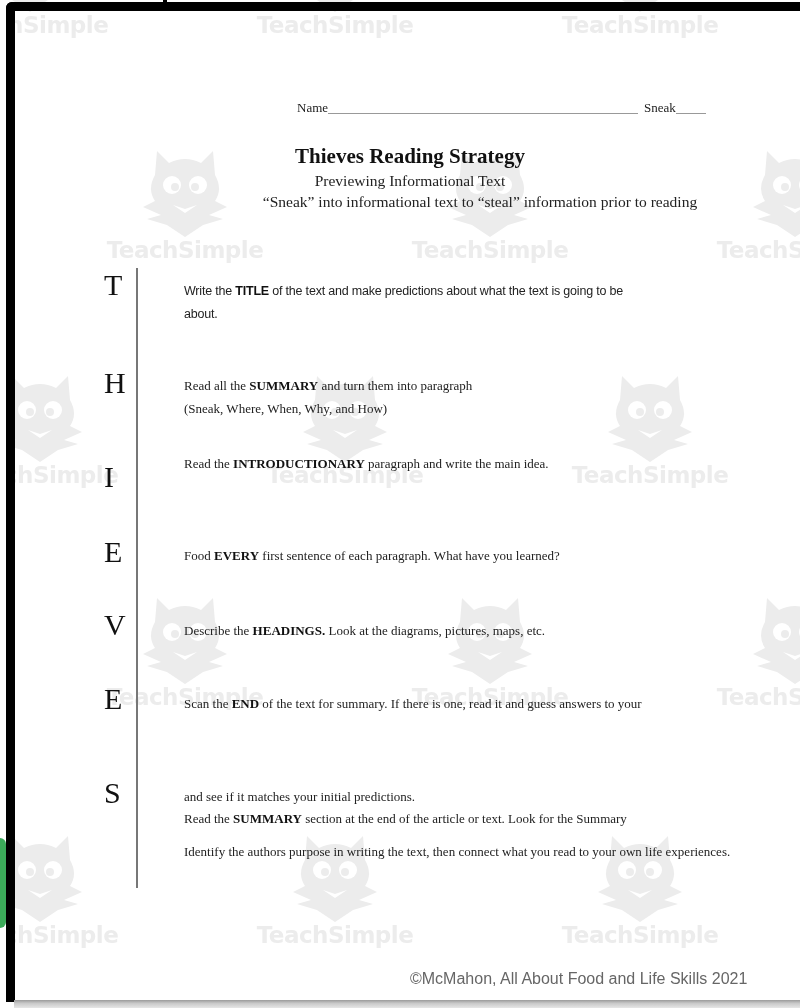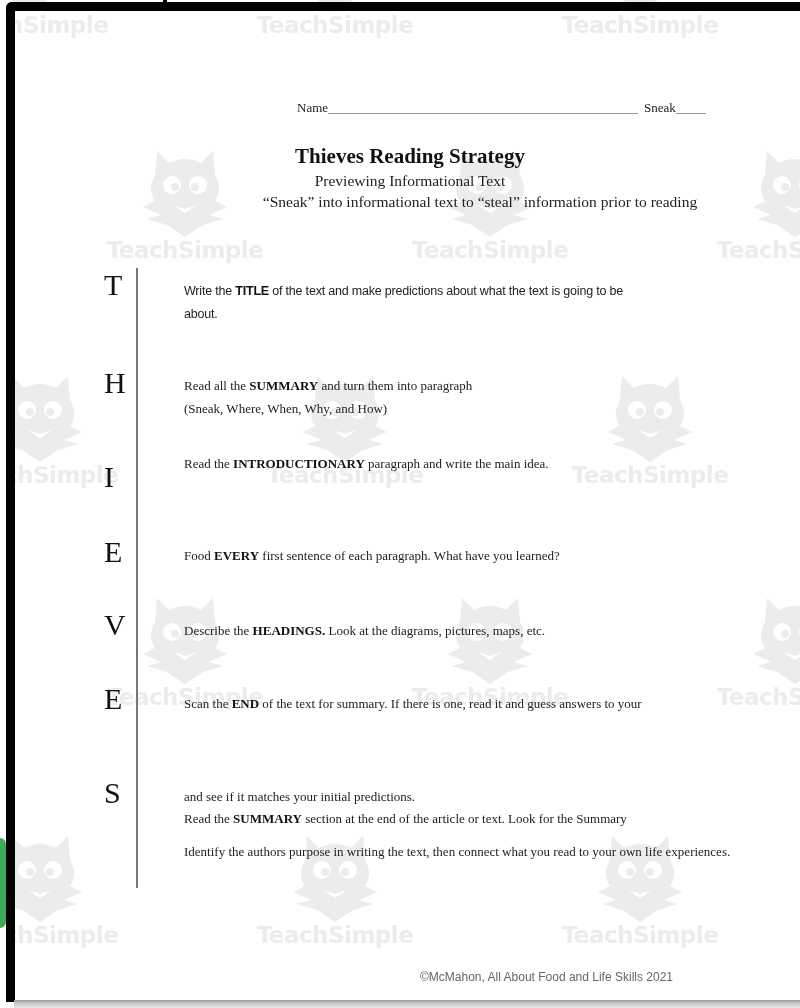--- a/index.html
+++ b/index.html
@@ -156,23 +156,23 @@
       font-family: "Liberation Sans", sans-serif;
       font-size: 12.5px;
       letter-spacing: -0.2px;
     }
     .entry b { color: #111; }
     .entry p { margin: 0; }
     .entry .spacer { height: 12px; }
 
     .copyright {
       position: absolute;
-      left: 420px; top: 970px;
+      left: 410px; top: 970px;
       font-family: "Liberation Sans", sans-serif;
-      font-size: 12px;
+      font-size: 16px;
       color: #666;
     }
   </style>
 </head>
 <body>
 
 <div class="canvas">
 
   <div id="wm-layer">
       <div class="wm" style="left: -50px; top: -80px;">

